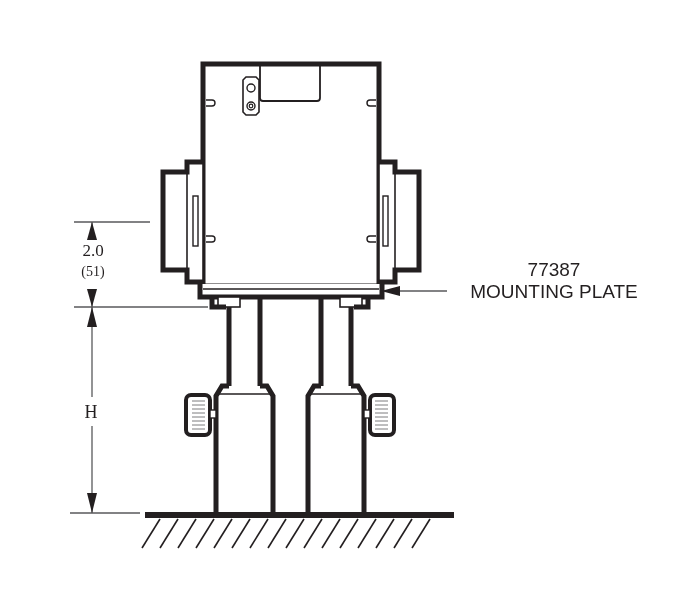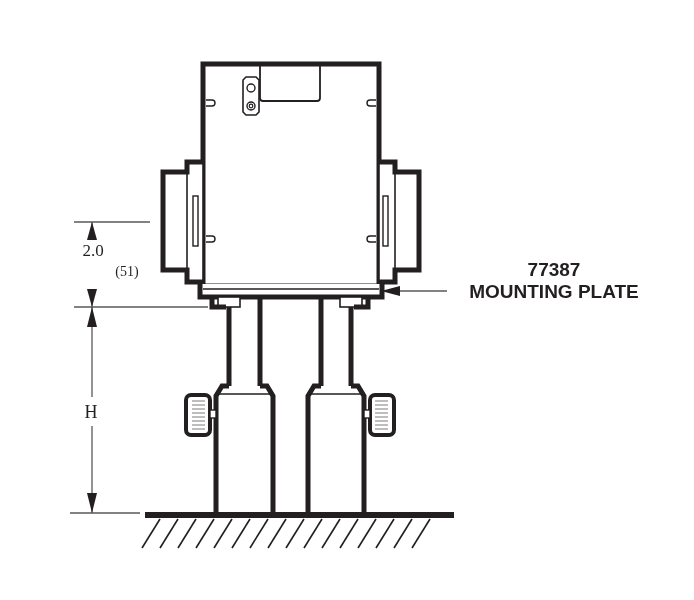--- a/index.html
+++ b/index.html
@@ -3,23 +3,23 @@
 <meta charset="utf-8">
 <style>
   html, body { margin: 0; padding: 0; background: #ffffff; }
   body { width: 694px; height: 600px; position: relative; overflow: hidden;
          font-family: "Liberation Sans", "DejaVu Sans", sans-serif; }
   #diagram { position: absolute; left: 0; top: 0; }
   .lbl { position: absolute; color: #231f20; font-family: Liberation Serif, serif;
          white-space: nowrap; line-height: 1; }
   .callout { position: absolute; left: 446px; top: 259px; width: 216px; text-align: center;
              font-size: 19px; color: #231f20; line-height: 22px; }
-  .callout div { white-space: nowrap; font-weight: bold; }
+  .callout div { white-space: nowrap; }
   .dim-val { left: 76px; top: 242px; font-size: 17px; width: 34px; text-align: center; }
-  .dim-mm  { left: 76px; top: 265px; font-size: 14px; width: 34px; text-align: center; margin-left: 34px; }
+  .dim-mm  { left: 76px; top: 265px; font-size: 14px; width: 34px; text-align: center; }
   .dim-h   { left: 81px; top: 403px; font-size: 18px; width: 20px; text-align: center; }
 </style>
 </head>
 <body>
 
 <svg id="diagram" width="694" height="600" viewBox="0 0 694 600" xmlns="http://www.w3.org/2000/svg">
   <g fill="none" stroke="#231f20" stroke-linejoin="miter">
 
     <g>
       <rect x="203" y="64" width="176" height="222" stroke-width="5" fill="#fff"></rect>

